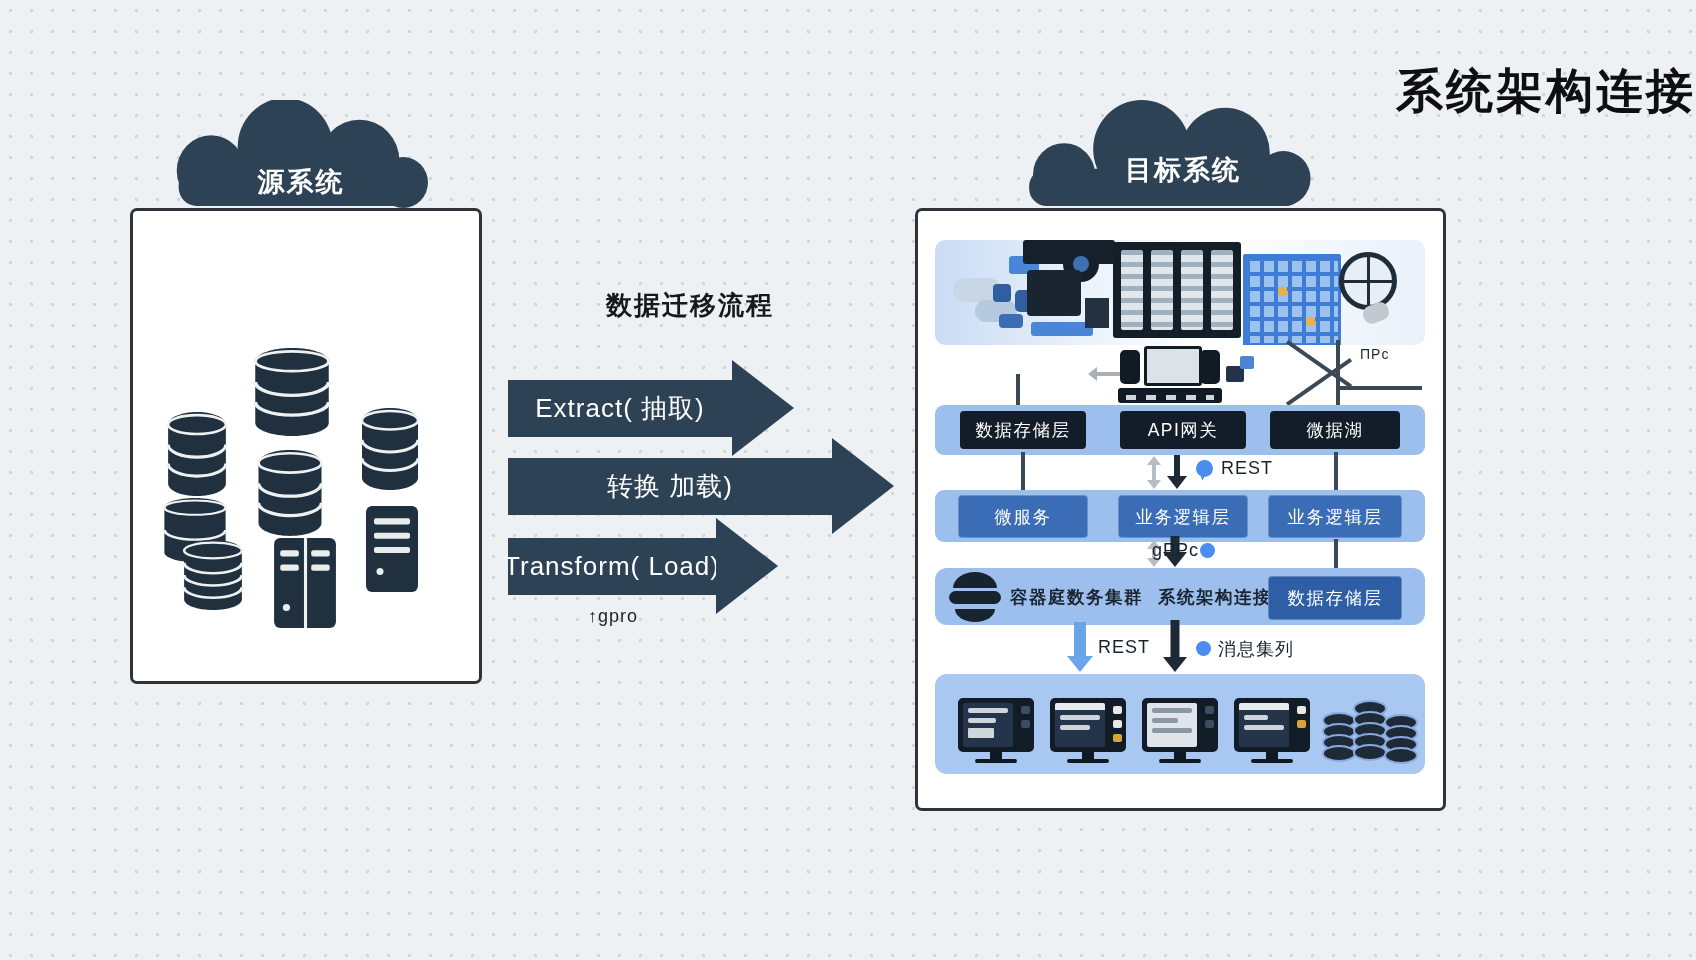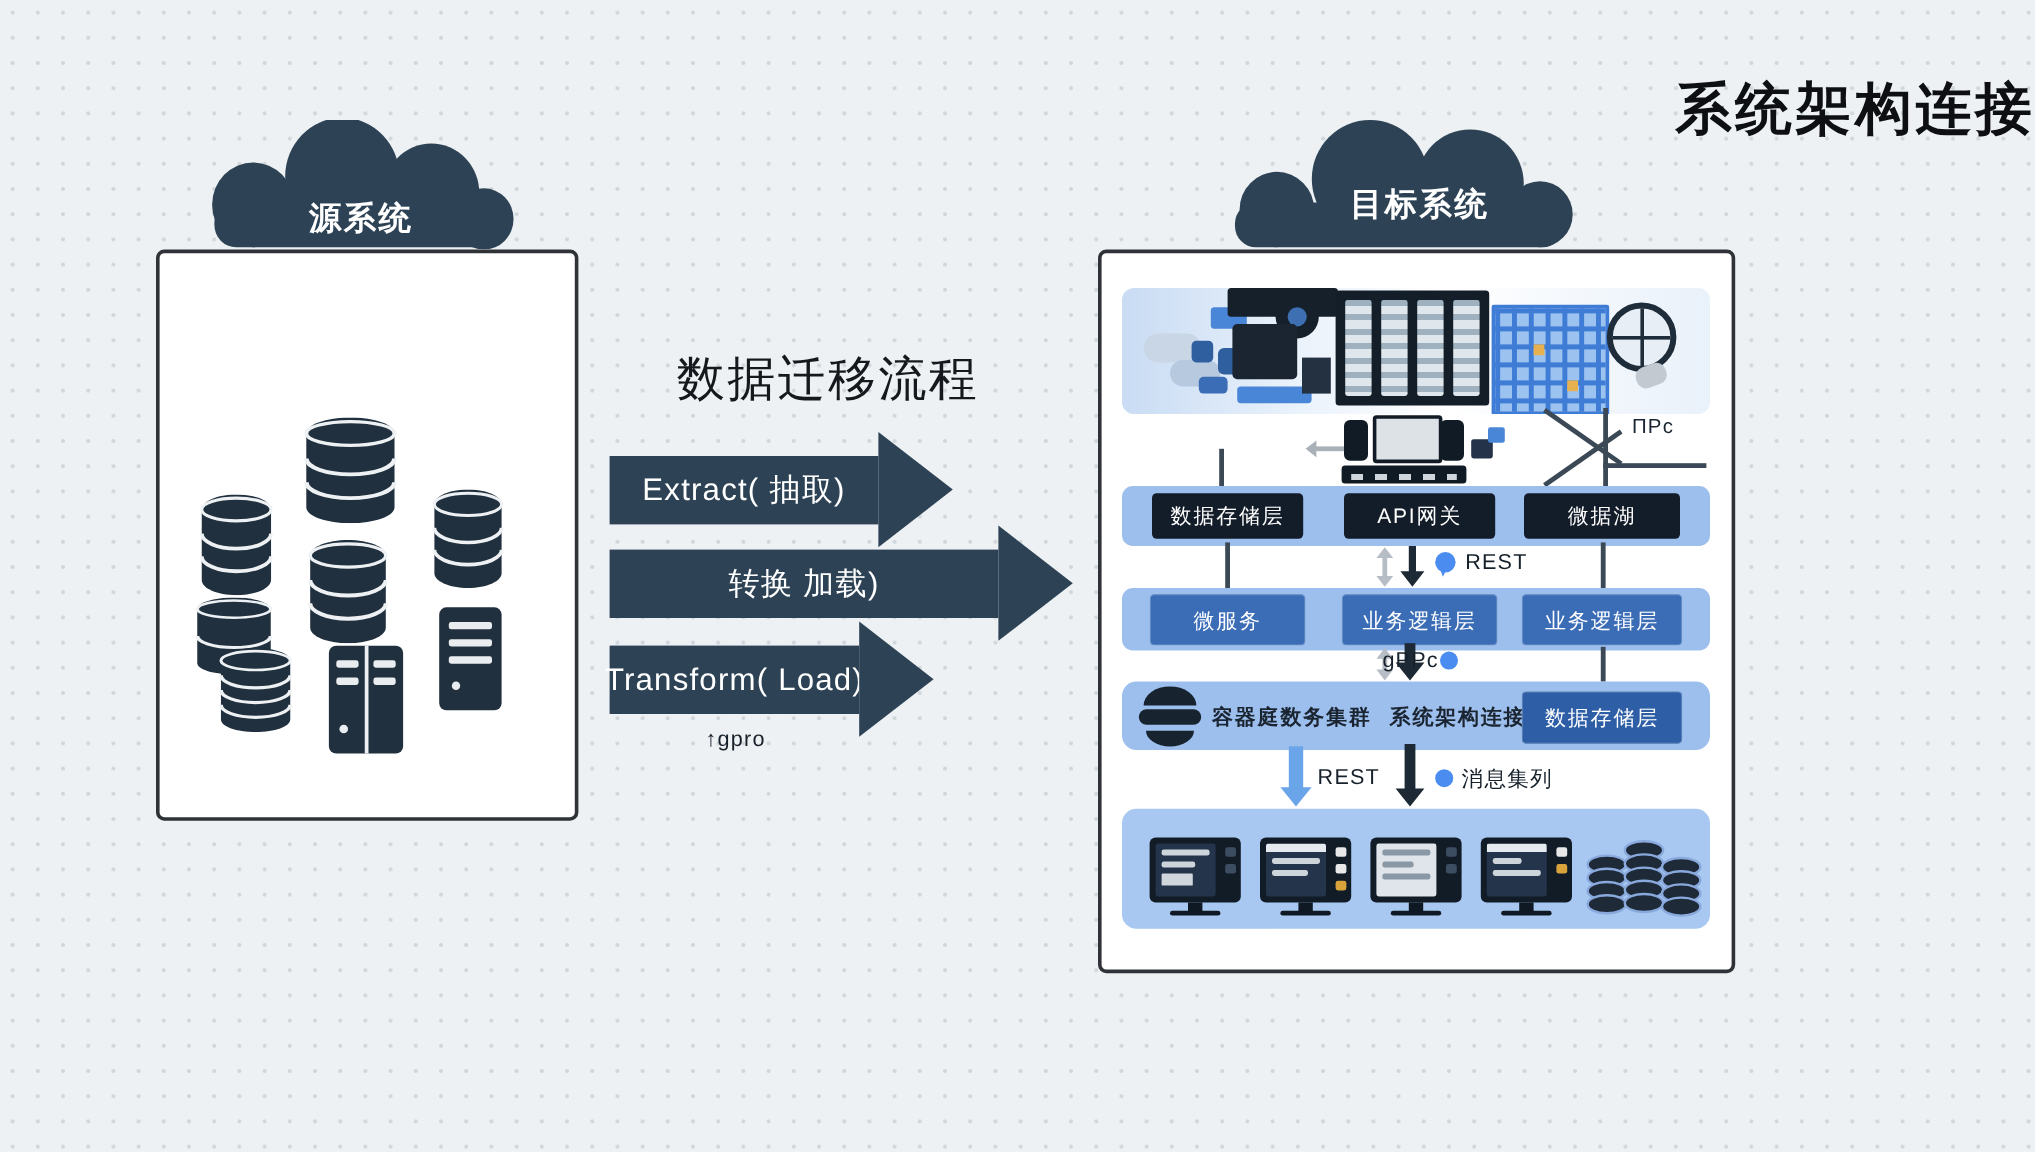--- a/index.html
+++ b/index.html
@@ -11,21 +11,21 @@
   body{font-family:"Liberation Sans","DejaVu Sans",sans-serif;}
   .stage{position:relative;width:1696px;height:960px;overflow:hidden;
     background-color:#eef1f3;
     background-image:radial-gradient(circle,#d0d7dc 1.4px,rgba(0,0,0,0) 1.9px);
     background-size:21px 21px;}
   .abs{position:absolute;}
   .title{left:0;right:0;top:60px;text-align:right;font-size:47px;font-weight:800;
     color:#0d0f12;letter-spacing:3px;}
   .cloud-label{color:#fff;font-size:27px;font-weight:600;text-align:center;letter-spacing:2px;}
   .panel{background:#fff;border:3px solid var(--panel-border);border-radius:7px;}
-  .mig-heading{font-size:40px;font-weight:400;color:#15181c;letter-spacing:2px;text-align:center;}
+  .mig-heading{font-size:26px;font-weight:700;color:#15181c;letter-spacing:2px;text-align:center;}
   .fa-shaft{position:absolute;background:var(--navy);height:57px;display:flex;align-items:center;justify-content:center;}
   .fa-label{color:#fff;font-size:26px;font-weight:500;letter-spacing:1px;white-space:nowrap;}
   .fa-head{position:absolute;width:0;height:0;border-top:48px solid transparent;
     border-bottom:48px solid transparent;border-left:62px solid var(--navy);}
   .note{font-size:18px;color:#17202a;letter-spacing:1px;}
   .band{position:absolute;background:var(--band-blue);border-radius:9px;}
   .lbox{position:absolute;display:flex;align-items:center;justify-content:center;
     color:#fff;font-size:17.5px;letter-spacing:1.5px;border-radius:4px;white-space:nowrap;}
   .lbox.dark{background:var(--box-dark);}
   .lbox.blue{background:var(--box-blue);border:1px solid rgba(255,255,255,.25);}
@@ -46,21 +46,21 @@
   .vdown.blue i{background:var(--arrow-blue);width:12px;bottom:14px;}
   .vdown.blue u{border-left:13px solid transparent;border-right:13px solid transparent;border-top:16px solid var(--arrow-blue);}
   .hdbl{position:absolute;height:16px;}
   .hdbl i{position:absolute;left:8px;right:8px;top:6px;height:4px;background:#a9b0b8;}
   .hdbl u{position:absolute;left:0;top:1px;border-top:7px solid transparent;border-bottom:7px solid transparent;border-right:9px solid #a9b0b8;}
   .hdbl b{position:absolute;right:0;top:1px;border-top:7px solid transparent;border-bottom:7px solid transparent;border-left:9px solid #a9b0b8;}
   .bubble{position:absolute;width:17px;height:17px;border-radius:50%;background:var(--accent-blue);}
   .bubble:after{content:"";position:absolute;left:-1px;bottom:-2px;border:5px solid transparent;
     border-right-color:var(--accent-blue);transform:rotate(25deg);}
   .dot{position:absolute;width:15px;height:15px;border-radius:50%;background:var(--accent-blue);}
-  .small-label{font-size:17px;color:#1b2631;letter-spacing:1px;}
+  .small-label{font-size:14px;color:#1b2631;letter-spacing:1px;}
   
   .collage{position:absolute;left:935px;top:240px;width:490px;height:105px;border-radius:10px;overflow:hidden;
     background:linear-gradient(90deg,#c9dcf4 0%,#eaf2fb 30%,#ffffff 55%,#e9f1fa 100%);}
   .dash-col{position:absolute;top:8px;width:22px;height:80px;border-radius:2px;
     background:repeating-linear-gradient(180deg,#9fb0bf 0 5px,#dfe6ec 5px 12px);}
   .building{position:absolute;left:308px;top:14px;width:92px;height:86px;border:3px solid #3f7cd6;border-radius:2px;
     background-color:#9cc3ef;
     background-image:linear-gradient(#3f7cd6 4px,rgba(0,0,0,0) 4px),linear-gradient(90deg,#3f7cd6 4px,rgba(0,0,0,0) 4px);
     background-size:14px 15px;}
   .globe{position:absolute;left:404px;top:12px;width:48px;height:48px;border-radius:50%;border:5px solid #1f2c3a;

